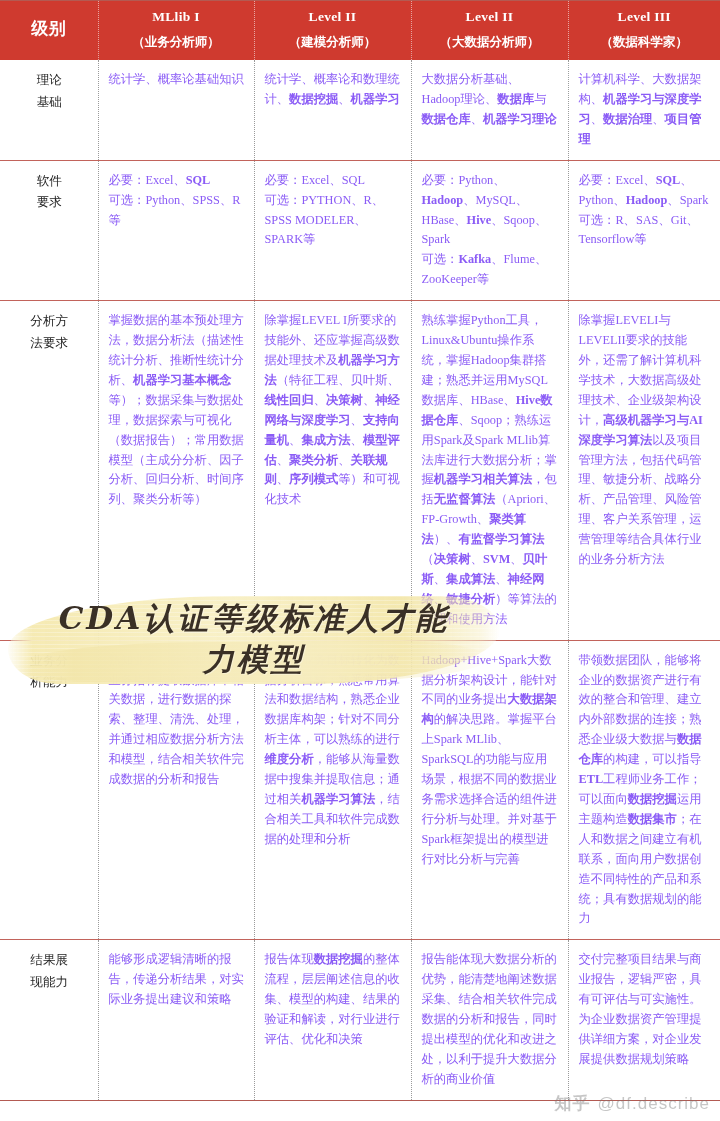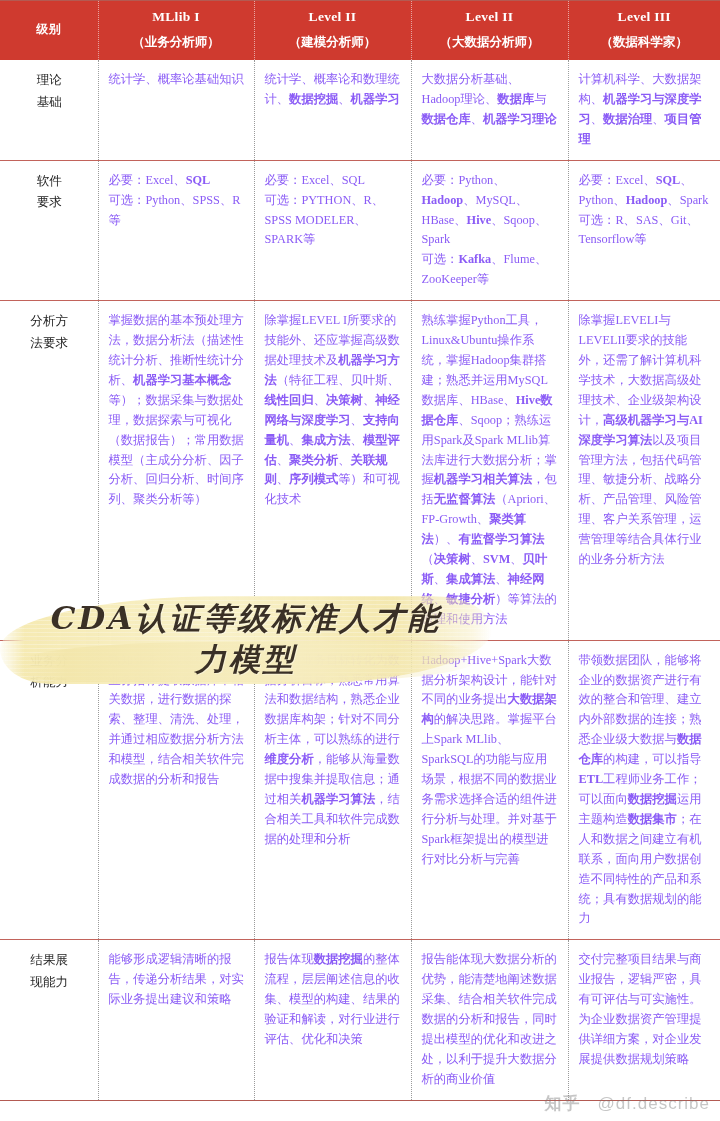--- a/index.html
+++ b/index.html
@@ -29,21 +29,21 @@
   thead th {
     color: #ffffff;
     text-align: center;
     vertical-align: middle;
     padding: 7px 6px 9px 6px;
     font-weight: bold;
     border-right: 1px dotted rgba(255,255,255,0.55);
     line-height: 1.35;
   }
   thead th:last-child { border-right: none; }
-  thead th.col0 { font-size: 12px; letter-spacing: 0.5px; }
+  thead th.col0 { font-size: 17px; letter-spacing: 0.5px; }
   .lvl-en { display:block; font-size: 13.5px; letter-spacing: .3px; }
   .lvl-cn { display:block; font-size: 12.5px; margin-top: 8px; font-family: Liberation Serif, serif; }
 
   
   tbody td {
     vertical-align: top;
     padding: 10px 9px 10px 10px;
     font-size: 12.3px;
     line-height: 1.62;
     color: #8b5cf6;
@@ -67,21 +67,21 @@
   
   col.c0 { width: 98px; }
   col.c1 { width: 156px; }
   col.c2 { width: 157px; }
   col.c3 { width: 157px; }
   col.c4 { width: 152px; }
 
   
   #banner {
     position: absolute;
-    left: 0px;
+    left: 8px;
     top: 592px;
     width: 492px;
     height: 96px;
     pointer-events: none;
     z-index: 5;
   }
   #banner .brush {
     position: absolute;
     left: 0; top: 4px;
     width: 492px; height: 88px;
@@ -132,21 +132,21 @@
     right: 10px;
     bottom: 6px;
     font-family: "Liberation Sans", sans-serif;
     font-size: 17px;
     color: rgba(120,120,120,0.42);
     letter-spacing: 1px;
     z-index: 6;
     pointer-events: none;
     white-space: nowrap;
   }
-  #zhihu-wm .zh { margin-right: 17px; font-weight: bold; }
+  #zhihu-wm .zh { margin-right: 7px; font-weight: bold; }
 </style>
 </head>
 <body>
 
 <div id="page">
 
   <table class="cda">
     <colgroup>
       <col class="c0">
         <col class="c1">

